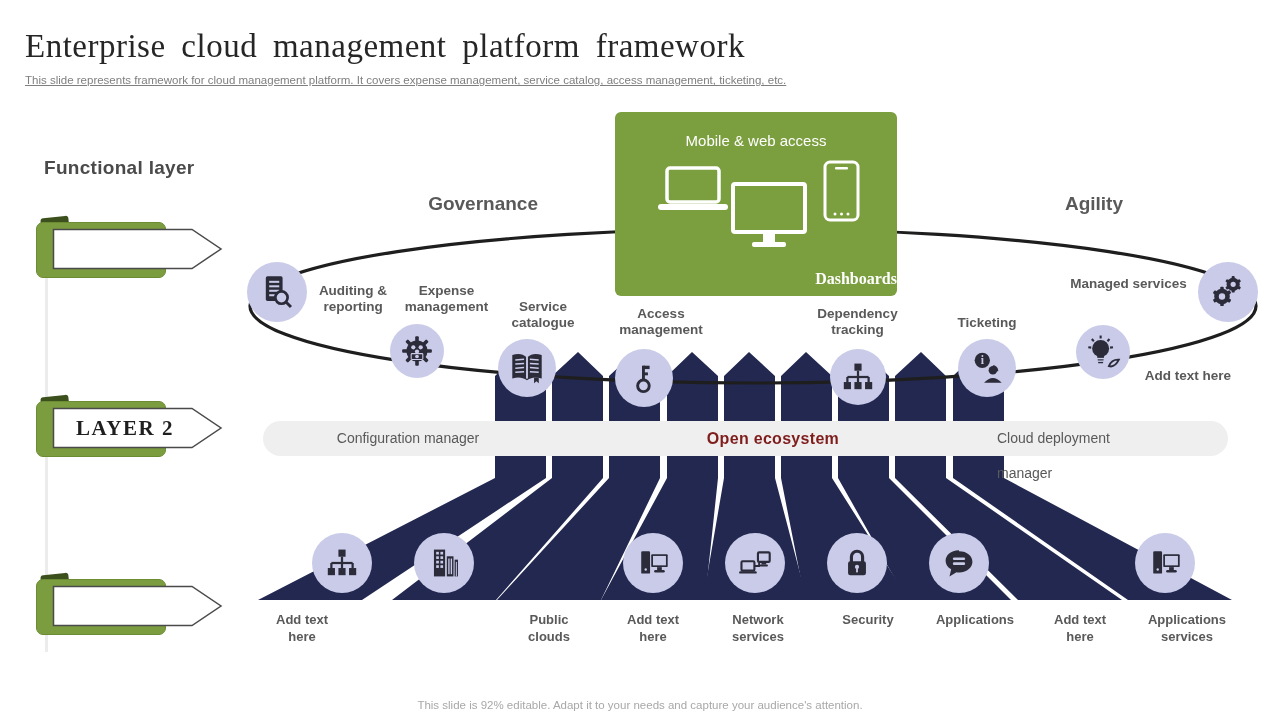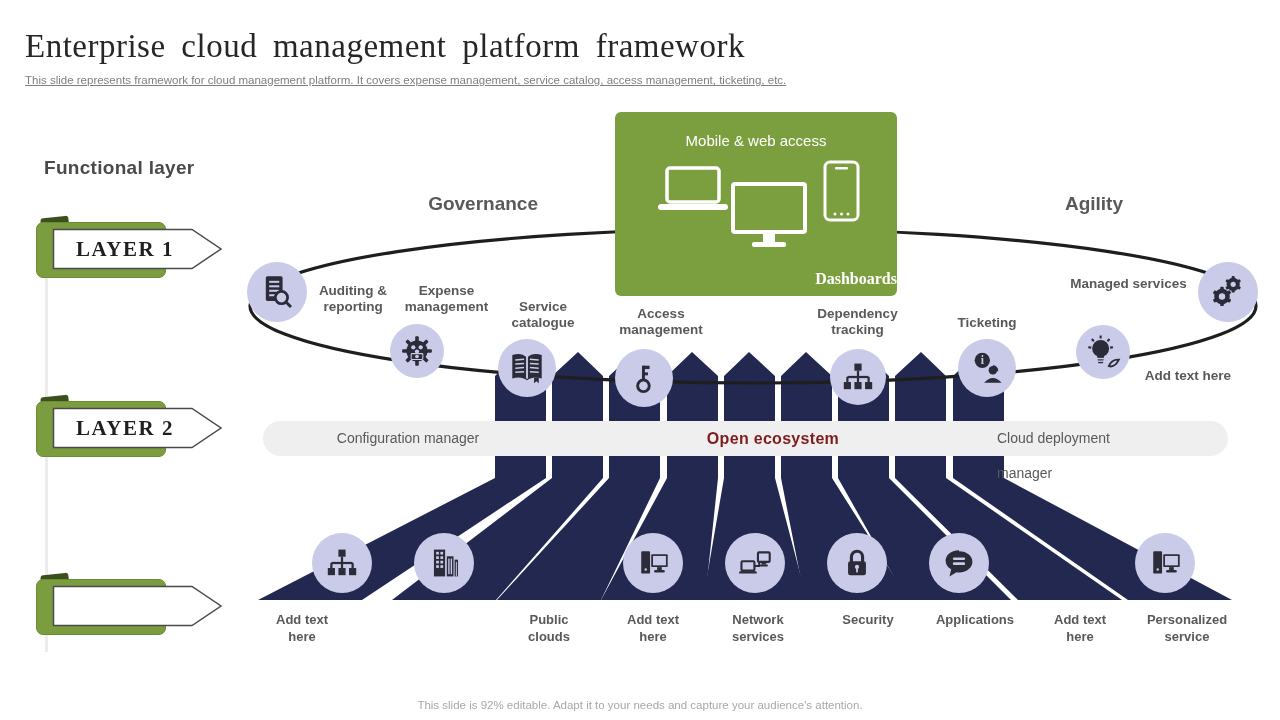--- a/index.html
+++ b/index.html
@@ -81,21 +81,20 @@
 
   <div class="abs func-heading">Functional layer</div>
   <div class="abs vline"></div>
 
   <div class="abs layer-badge" style="top:222px;">
     <div class="badge-fold"></div>
     <div class="badge-green"></div>
     <svg class="badge-arrow" width="172" height="42" viewBox="0 0 172 42">
       <path d="M1.5,1.5 H140 L169,21 L140,40.5 H1.5 Z" fill="#fff" stroke="#4a4a4a" stroke-width="1.5"></path>
     </svg>
-    <span class="badge-label">LAYER 1</span>
   </div>
 
   <div class="abs layer-badge" style="top:401px;">
     <div class="badge-fold"></div>
     <div class="badge-green"></div>
     <svg class="badge-arrow" width="172" height="42" viewBox="0 0 172 42">
       <path d="M1.5,1.5 H140 L169,21 L140,40.5 H1.5 Z" fill="#fff" stroke="#4a4a4a" stroke-width="1.5"></path>
     </svg>
     <span class="badge-label">LAYER 2</span>
   </div>
@@ -354,15 +353,15 @@
     </svg>
   </div>
 
   <div class="abs floor-label" style="left:262px;top:612px;width:80px;">Add text here</div>
   <div class="abs floor-label" style="left:509px;top:612px;width:80px;">Public clouds</div>
   <div class="abs floor-label" style="left:613px;top:612px;width:80px;">Add text here</div>
   <div class="abs floor-label" style="left:713px;top:612px;width:90px;">Network services</div>
   <div class="abs floor-label" style="left:823px;top:612px;width:90px;">Security</div>
   <div class="abs floor-label" style="left:920px;top:612px;width:110px;">Applications</div>
   <div class="abs floor-label" style="left:1040px;top:612px;width:80px;">Add text here</div>
-  <div class="abs floor-label" style="left:1132px;top:612px;width:110px;">Personalized service</div>
+  <div class="abs floor-label" style="left:1132px;top:612px;width:110px;">Applications services</div>
 
 </div>
 
 </body></html>

